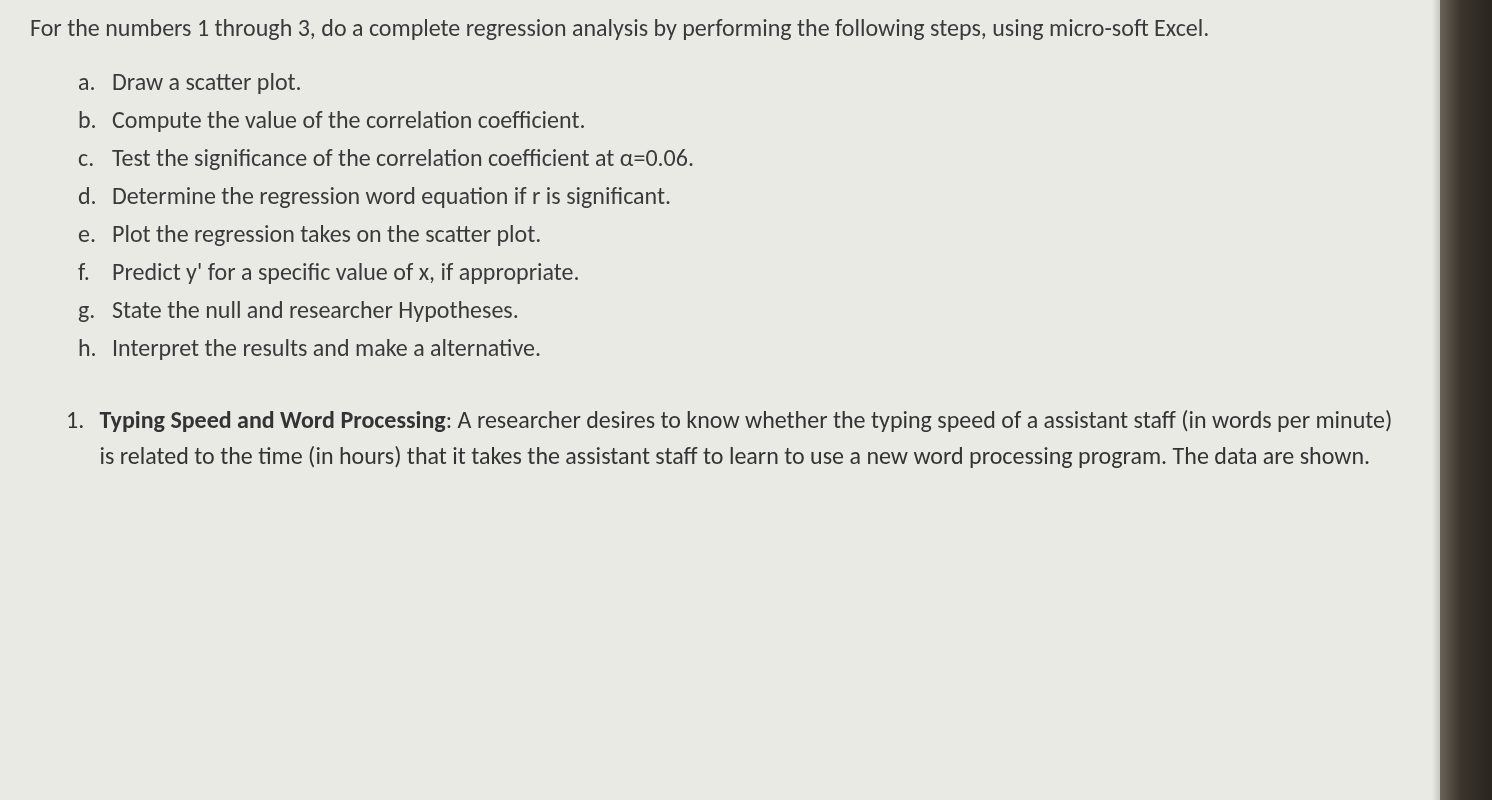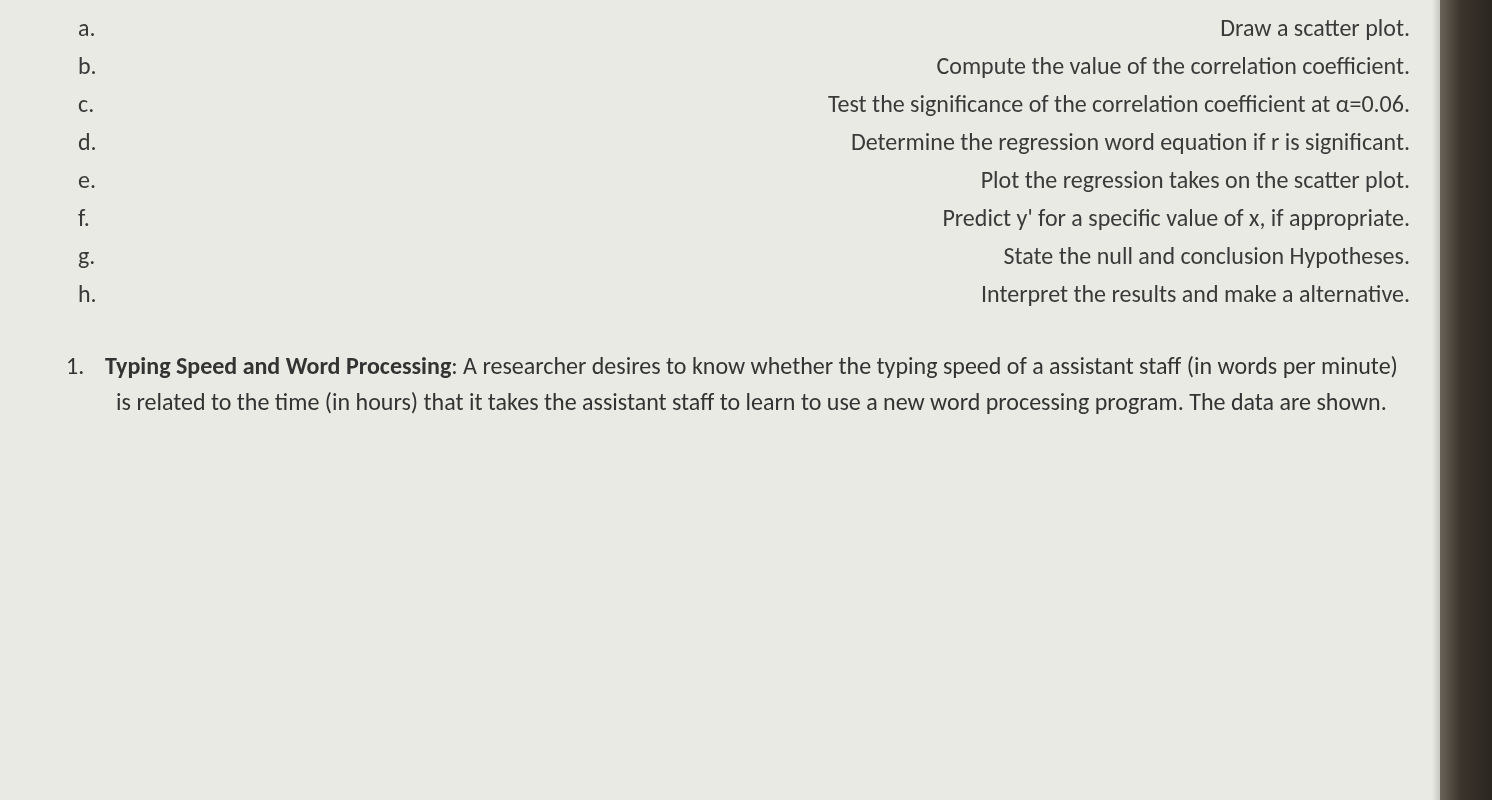--- a/index.html
+++ b/index.html
@@ -37,36 +37,34 @@
       display: flex;
       margin-bottom: 2px;
       color: #3a3a3a;
     }
     .step-marker {
       width: 34px;
       flex-shrink: 0;
     }
     .step-text {
       flex: 1;
-      text-align: right;
     }
     .problem {
       margin-left: 36px;
       margin-bottom: 24px;
     }
     .problem-num {
       display: inline-block;
       width: 28px;
       vertical-align: top;
     }
     .problem-body {
       display: inline-block;
       width: calc(100% - 40px);
       vertical-align: top;
-      text-align: center;
     }
     .problem-title {
       font-weight: bold;
     }
     .data-row {
       margin-top: 20px;
       padding-left: 4px;
       word-spacing: 6px;
     }
     .data-label {
@@ -88,20 +86,21 @@
       width: 8px;
       height: 800px;
       background: linear-gradient(to right, rgba(0,0,0,0) 0%, rgba(0,0,0,0.15) 100%);
     }
   </style>
 </head>
 <body>
 
 <div class="page">
 
+  <p class="intro">For the numbers 1 through 3, do a complete regression analysis by performing the following steps, using micro-soft Excel.</p>
 
   <div class="steps">
     <div class="step-item">
       <span class="step-marker">a.</span>
       <span class="step-text">Draw a scatter plot.</span>
     </div>
     <div class="step-item">
       <span class="step-marker">b.</span>
       <span class="step-text">Compute the value of the correlation coefficient.</span>
     </div>
@@ -116,21 +115,21 @@
     <div class="step-item">
       <span class="step-marker">e.</span>
       <span class="step-text">Plot the regression takes on the scatter plot.</span>
     </div>
     <div class="step-item">
       <span class="step-marker">f.</span>
       <span class="step-text">Predict y' for a specific value of x, if appropriate.</span>
     </div>
     <div class="step-item">
       <span class="step-marker">g.</span>
-      <span class="step-text">State the null and conclusion Hypotheses.</span>
+      <span class="step-text">State the null and researcher Hypotheses.</span>
     </div>
     <div class="step-item">
       <span class="step-marker">h.</span>
       <span class="step-text">Interpret the results and make a alternative.</span>
     </div>
   </div>
 
   <div class="problem">
     <span class="problem-num">1.</span>
     <span class="problem-body">

